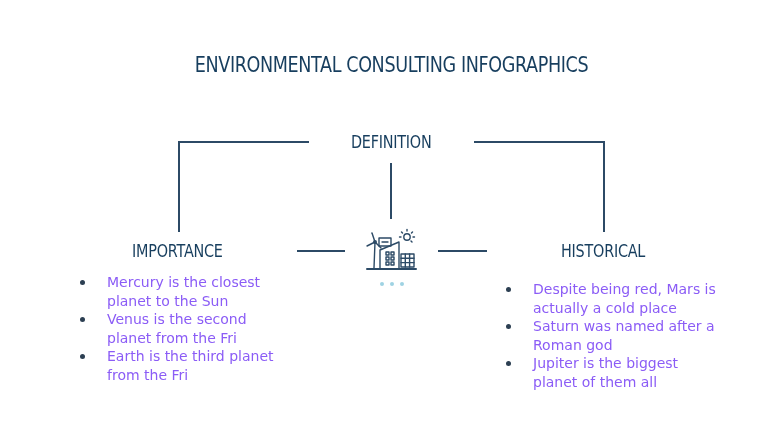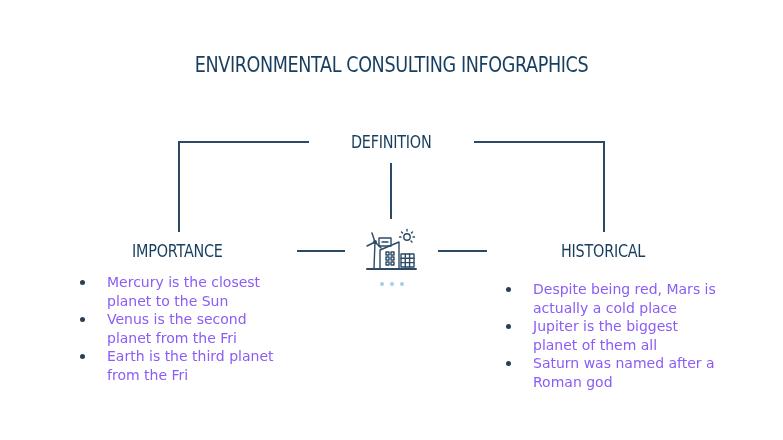--- a/index.html
+++ b/index.html
@@ -97,15 +97,15 @@
 <div class="heading" style="left:132px; top:240px;">IMPORTANCE</div>
 <ul class="bullets" style="left:79px; top:273px; width:210px;">
   <li>Mercury is the closest planet to the Sun</li>
   <li>Venus is the second planet from the Fri</li>
   <li>Earth is the third planet from the Fri</li>
 </ul>
 
 <div class="heading" style="left:561px; top:240px;">HISTORICAL</div>
 <ul class="bullets" style="left:505px; top:280px; width:220px;">
   <li>Despite being red, Mars is actually a cold place</li>
+  <li>Saturn was named after a Roman god</li>
   <li>Jupiter is the biggest planet of them all</li>
-  <li>Saturn was named after a Roman god</li>
 </ul>
 
 </body></html>

